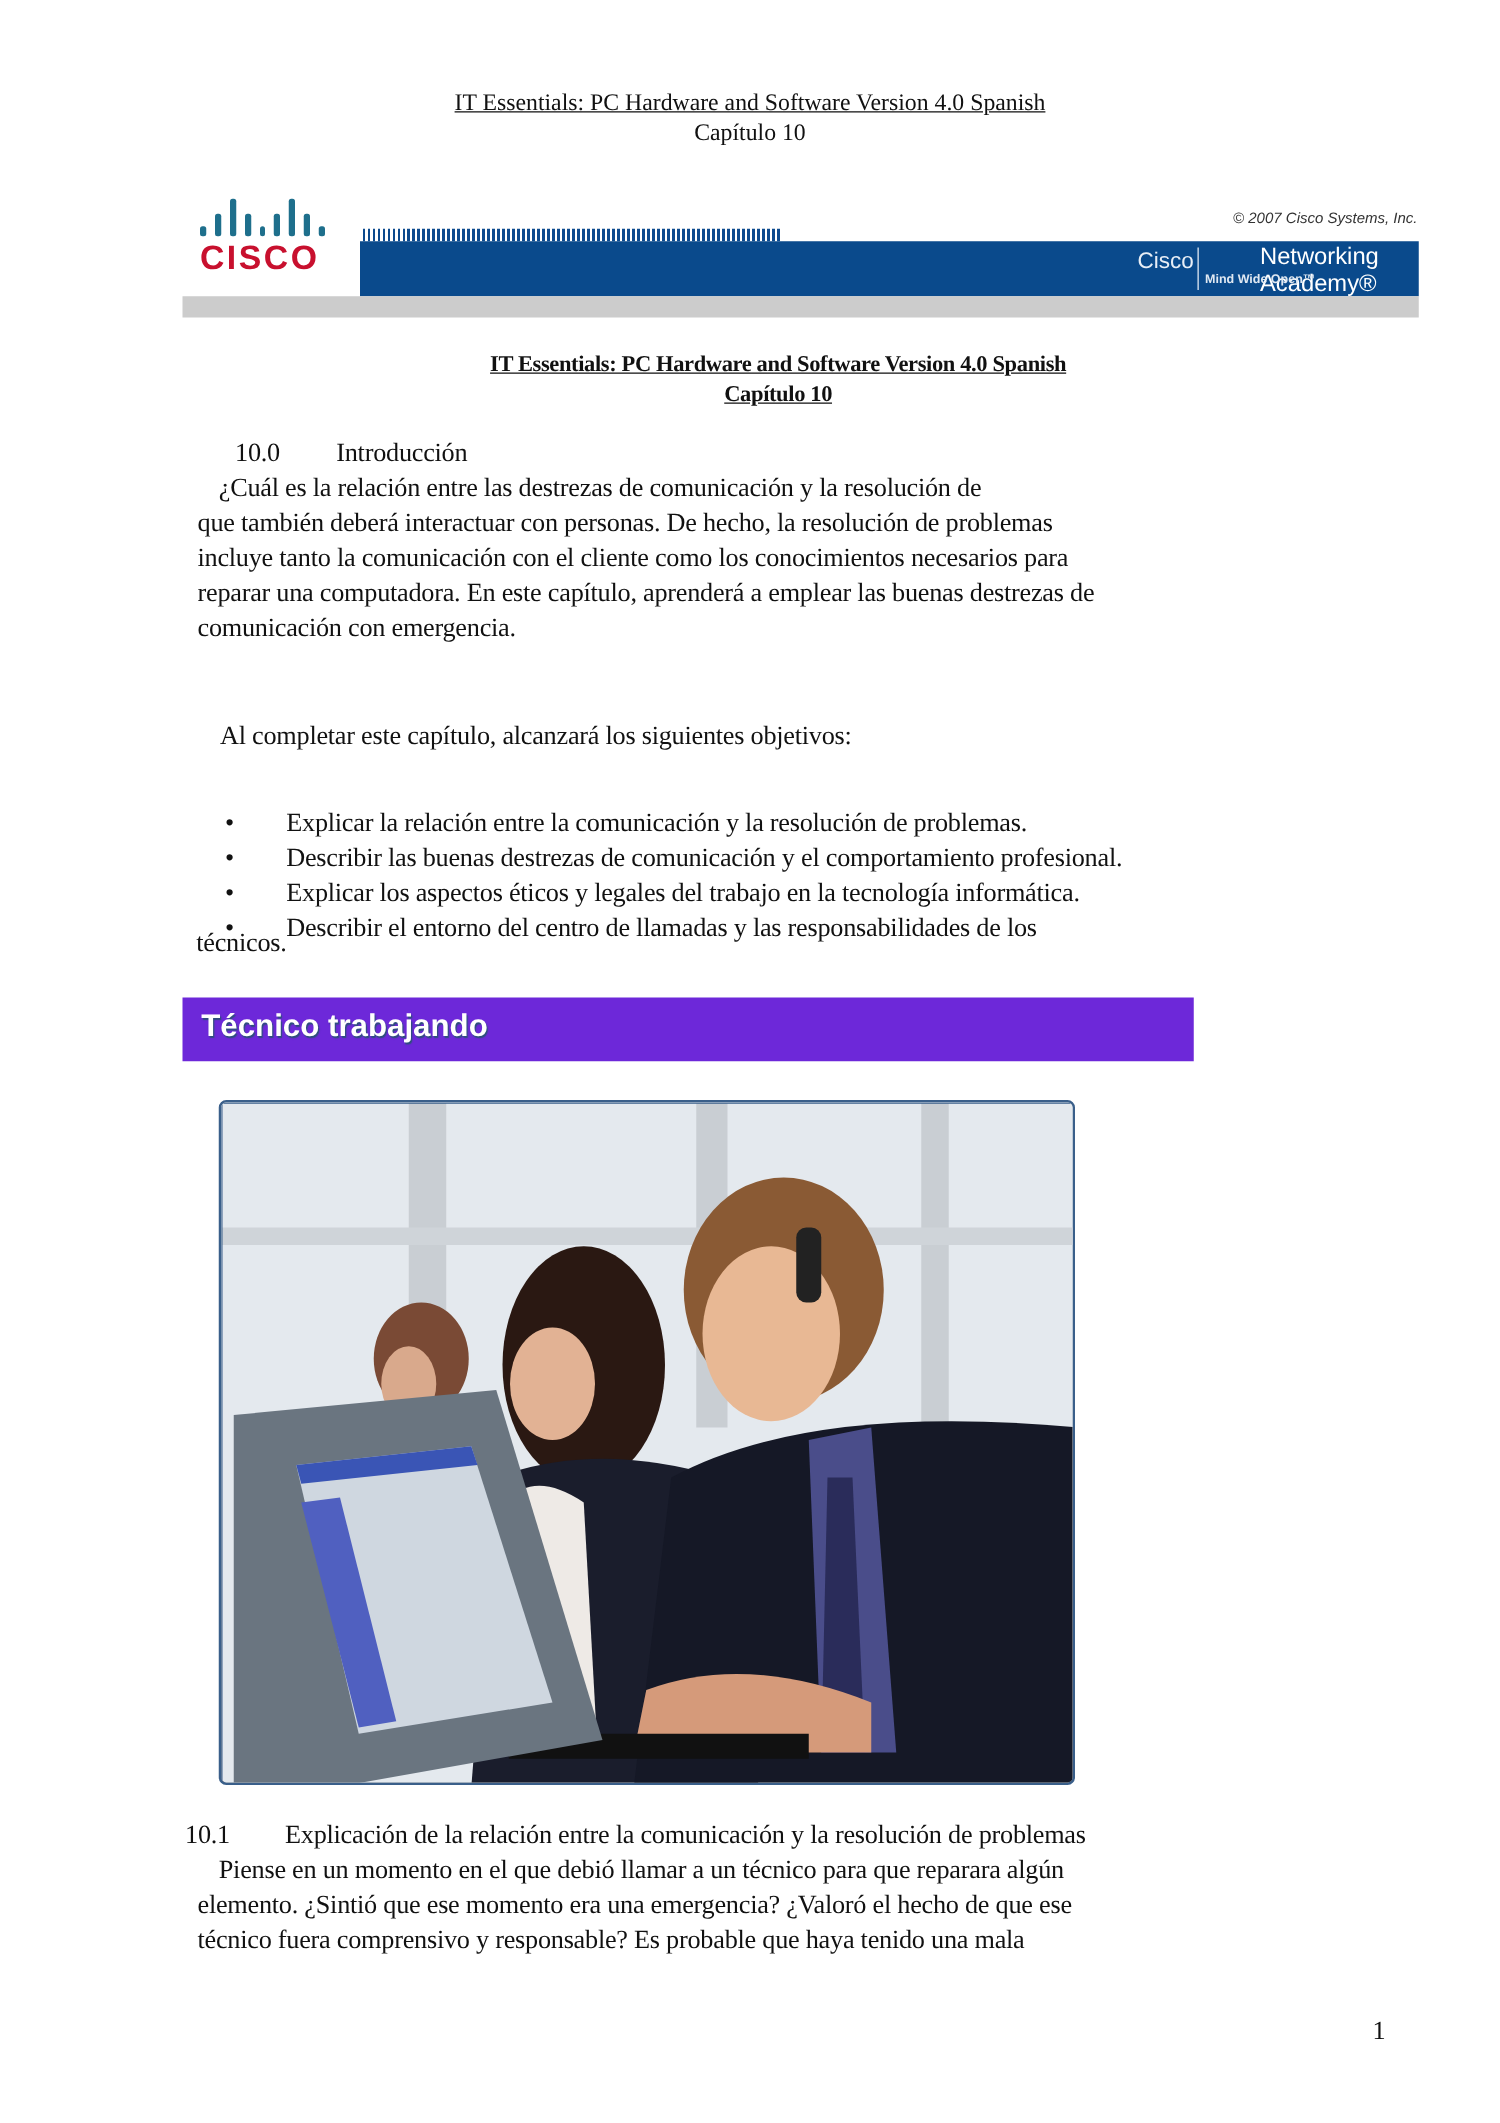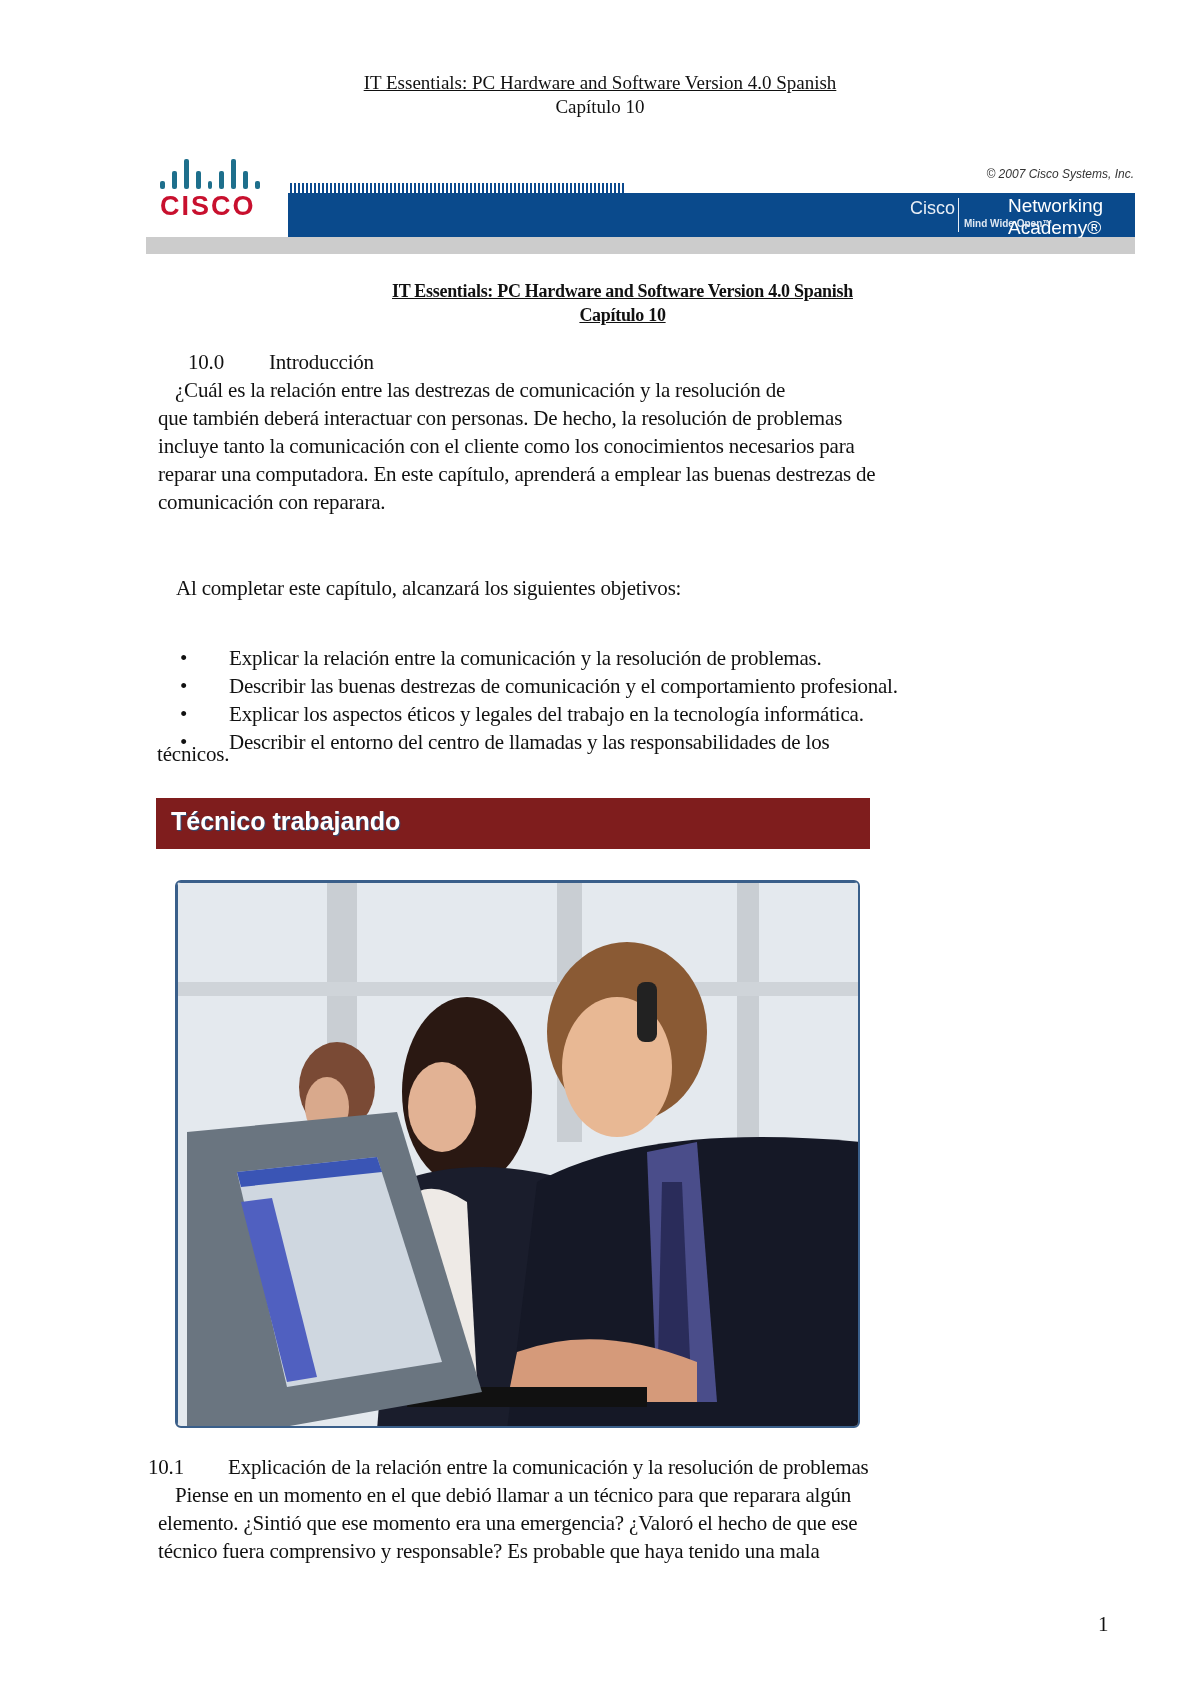--- a/index.html
+++ b/index.html
@@ -28,21 +28,21 @@
   .na-sub { left:964px; top:218px; font-family:"Liberation Sans","DejaVu Sans",sans-serif;
             color:#dfe8f2; font-size:10px; font-weight:bold; }
   
   .doc-title { left:0; width:1245px; text-align:center; font-weight:bold; text-decoration:underline;
                font-size:18px; line-height:24px; letter-spacing:-0.3px; }
   .body-text { font-size:21px; line-height:28px; letter-spacing:-0.2px; }
   .sec-num { display:inline-block; width:81px; }
   .bullets { left:160px; top:628px; width:900px; margin:16px; padding:0; list-style:none; }
   .bullets li { position:relative; padding-left:53px; font-size:21px; line-height:28px; letter-spacing:-0.2px; }
   .bullets li::before { content:"\2022"; position:absolute; left:4px; }
-  .section-bar { left:156px; top:798px; width:714px; height:51px; background:#7f1d1d; }
+  .section-bar { left:146px; top:798px; width:809px; height:51px; background:#6d28d9; }
   .section-bar span { position:absolute; left:15px; top:9px; font-family:"Liberation Sans","DejaVu Sans",sans-serif;
                       font-weight:bold; color:#ffffff; font-size:25px; text-shadow:1px 1px 1px #2c4f7a; }
   .photo { left:175px; top:880px; width:685px; height:548px; border:2px solid #3a5f8a; border-radius:6px;
            overflow:hidden; box-sizing:border-box;
            background:linear-gradient(180deg,#e9eef2 0%,#dfe5ea 30%,#b7b2ad 55%,#3c3d47 80%,#1c1f2b 100%); }
   .page-num { left:1098px; top:1612px; font-size:21px; }
 </style>
 </head>
 <body>
 
@@ -78,21 +78,21 @@
 <div class="abs doc-title" style="top:303px;">Capítulo 10</div>
 
 <div class="abs body-text" style="left:148px; top:348px;margin-left:40px;">
   <span class="sec-num">10.0</span><span>Introducción</span>
 </div>
 <div class="abs body-text" style="left:158px; top:376px; width:920px;">
   <div style="padding-left:17px">¿Cuál es la relación entre las destrezas de comunicación y la resolución de</div>
   <div>que también deberá interactuar con personas. De hecho, la resolución de problemas</div>
   <div>incluye tanto la comunicación con el cliente como los conocimientos necesarios para</div>
   <div>reparar una computadora. En este capítulo, aprenderá a emplear las buenas destrezas de</div>
-  <div>comunicación con reparara.</div>
+  <div>comunicación con emergencia.</div>
 </div>
 <div class="abs body-text" style="left:176px; top:574px;">Al completar este capítulo, alcanzará los siguientes objetivos:</div>
 <ul class="abs bullets">
   <li>Explicar la relación entre la comunicación y la resolución de problemas.</li>
   <li>Describir las buenas destrezas de comunicación y el comportamiento profesional.</li>
   <li>Explicar los aspectos éticos y legales del trabajo en la tecnología informática.</li>
   <li>Describir el entorno del centro de llamadas y las responsabilidades de los</li>
 </ul>
 <div class="abs body-text" style="left:136px; top:740px;margin-left:21px;">técnicos.</div>
 

